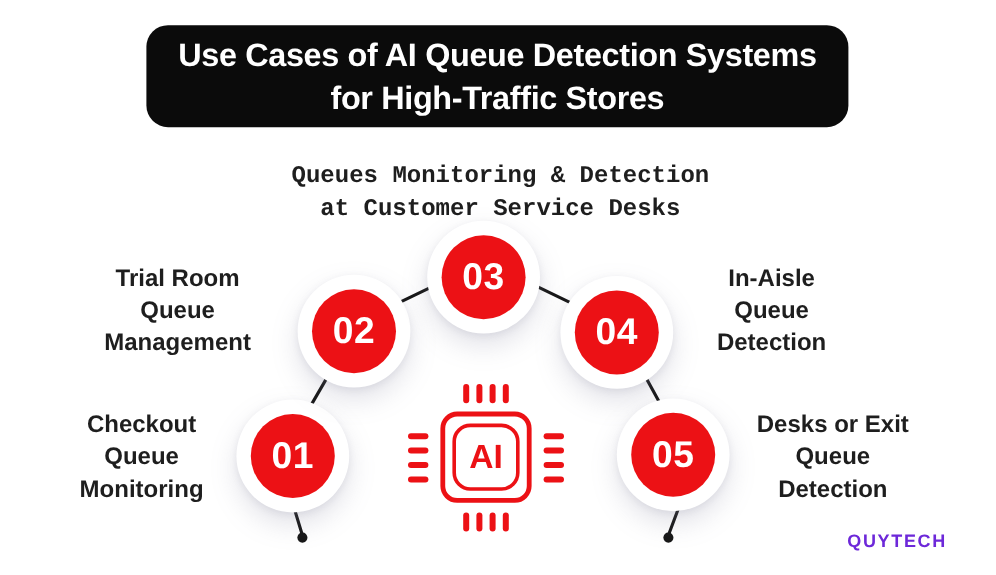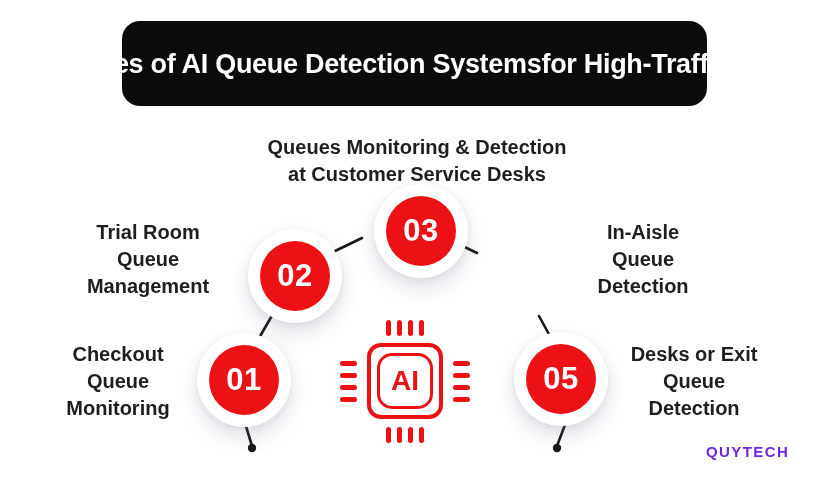--- a/index.html
+++ b/index.html
@@ -4,32 +4,32 @@
 <style>
   html,body{margin:0;padding:0;background:#ffffff;}
   .canvas{
     position:relative;width:830px;height:479px;background:#ffffff;overflow:hidden;
     font-family:"Liberation Sans",sans-serif;
   }
   
   .title-box{
     position:absolute;left:122px;top:21px;width:585px;height:85px;
     background:#0b0b0b;border-radius:18px;
-    display:flex;flex-direction:row;align-items:center;justify-content:center;
+    display:flex;flex-direction:column;align-items:center;justify-content:center;
   }
   .title-line{
     color:#ffffff;font-size:27px;font-weight:bold;line-height:36px;
     letter-spacing:-0.3px;white-space:nowrap;
   }
   
   .step-label{
     position:absolute;width:180px;text-align:center;
     color:#1e1e1e;font-size:20px;font-weight:bold;line-height:27px;
   }
-  .step-label.wide{width:380px;}
+  .step-label.wide{width:380px;font-family:Liberation Mono, monospace;}
   
   .ring{
     position:absolute;width:94px;height:94px;border-radius:50%;background:#ffffff;
     box-shadow:0 10px 22px rgba(125,125,150,0.22),0 2px 6px rgba(125,125,150,0.14);
   }
   .bubble{
     position:absolute;left:12px;top:12px;width:70px;height:70px;border-radius:50%;
     background:#ec1115;display:flex;align-items:center;justify-content:center;
   }
   .bubble span{
@@ -111,23 +111,28 @@
   <div class="ring" style="left:197px;top:333px;">
     <div class="bubble">
       <span>01</span>
     </div>
   </div>
   <div class="ring" style="left:248px;top:229px;">
     <div class="bubble">
       <span>02</span>
     </div>
   </div>
-  <div class="ring" style="left:374px;top:184px;">
+  <div class="ring" style="left:356px;top:184px;">
     <div class="bubble">
       <span>03</span>
+    </div>
+  </div>
+  <div class="ring" style="left:467px;top:230px;">
+    <div class="bubble">
+      <span>04</span>
     </div>
   </div>
   <div class="ring" style="left:514px;top:332px;">
     <div class="bubble">
       <span>05</span>
     </div>
   </div>
 
   <div>
 

